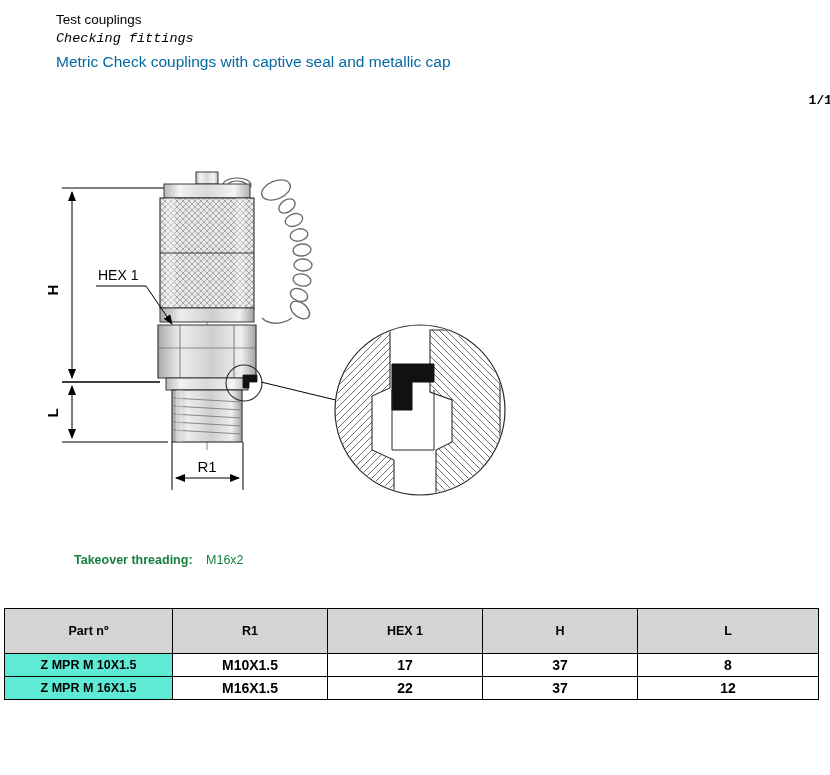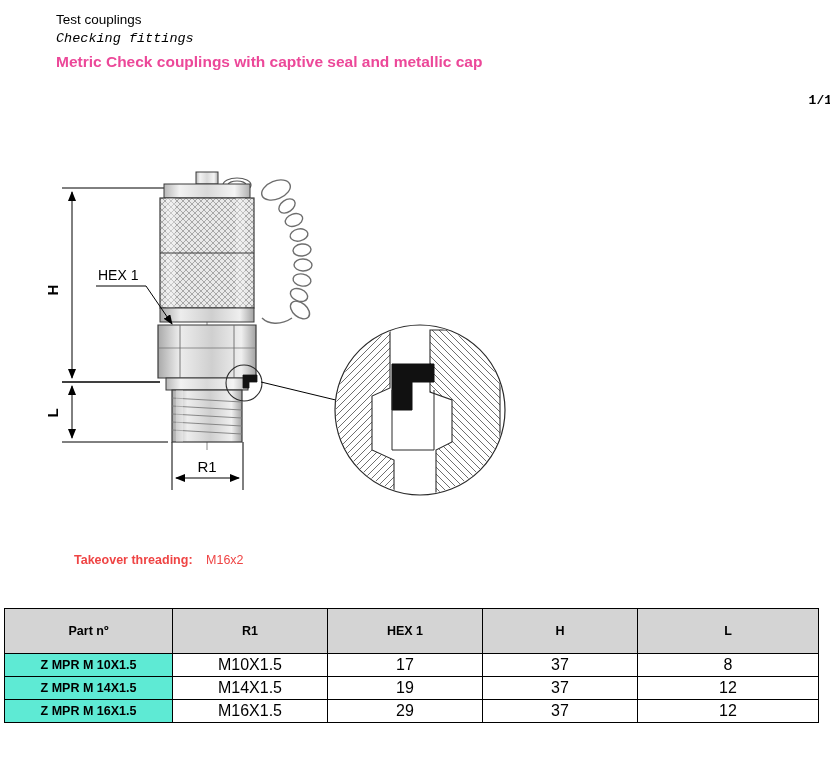--- a/index.html
+++ b/index.html
@@ -37,24 +37,24 @@
   }
   .cat-line2 {
     font-size: 13.5px;
     line-height: 19px;
     color: #000;
     font-style: italic;
     font-family: Liberation Mono, monospace;
   }
   .doc-title {
     font-size: 15.5px;
-    font-weight: bold;
+    font-weight: normal;
     line-height: 19px;
     margin-top: 4px;
-    color: #ec4899;
+    color: #0369a1;
   }
   .logo {
     position: absolute;
     right: 38px;
     top: 8px;
     width: 250px;
     height: 62px;
   }
   .logo svg { display: block; }
   .page-num {
@@ -76,21 +76,21 @@
     height: 400px;
   }
   .drawing svg { display: block; }
 
   
   .takeover {
     position: absolute;
     left: 74px;
     top: 553px;
     font-size: 12.5px;
-    color: #ef4444;
+    color: #15803d;
     text-align: center;
   }
   .takeover .lbl {
     font-weight: bold;
   }
   .takeover .val {
     font-weight: normal;
     margin-left: 10px;
   }
 
@@ -101,24 +101,25 @@
     top: 608px;
     width: 814px;
   }
   table.specs {
     border-collapse: collapse;
     width: 814px;
     table-layout: fixed;
   }
   table.specs th, table.specs td {
     border: 1px solid #000000;
-    font-size: 16px;
+    font-size: 14px;
     text-align: center;
     padding: 0;
     height: 22px;
+    font-weight: bold;
   }
   table.specs thead th {
     background: #d4d4d4;
     font-weight: bold;
     height: 44px;
     font-size: 12.5px;
   }
   table.specs tbody td.part {
     font-weight: bold;
     font-size: 12.5px;
@@ -321,28 +322,21 @@
     </thead>
     <tbody>
       <tr>
         <td class="part">Z MPR M 10X1.5</td>
         <td>M10X1.5</td>
         <td>17</td>
         <td>37</td>
         <td>8</td>
       </tr>
       <tr>
-        <td class="part">Z MPR M 14X1.5</td>
-        <td>M14X1.5</td>
-        <td>19</td>
-        <td>37</td>
-        <td>12</td>
-      </tr>
-      <tr>
         <td class="part">Z MPR M 16X1.5</td>
         <td>M16X1.5</td>
-        <td>29</td>
+        <td>22</td>
         <td>37</td>
         <td>12</td>
       </tr>
     </tbody>
   </table>
 </div>
 
 </body></html>

